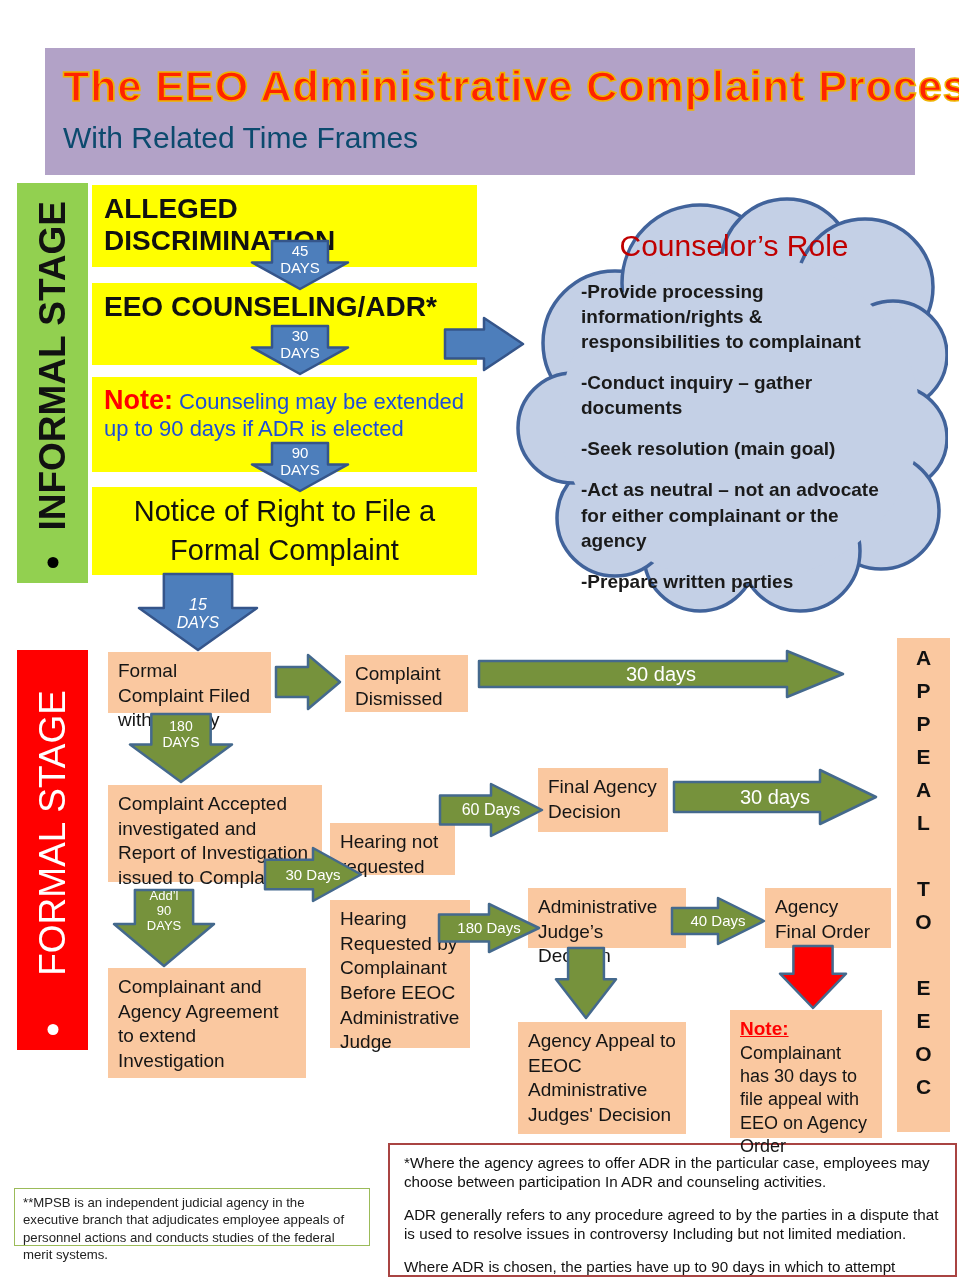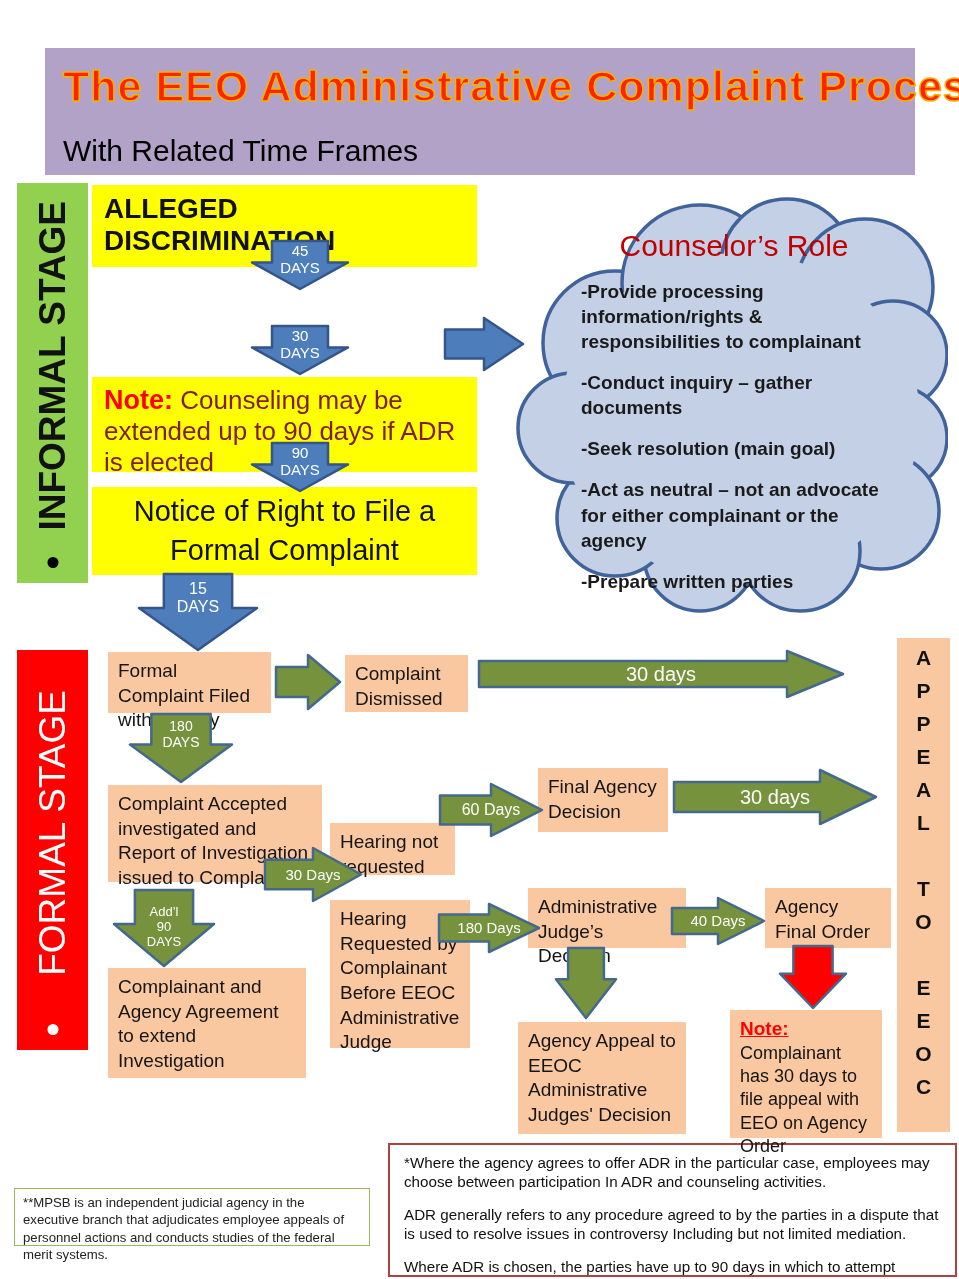--- a/index.html
+++ b/index.html
@@ -3,38 +3,38 @@
 <meta charset="utf-8">
 <style>
   html,body{margin:0;padding:0;background:#ffffff;}
   .canvas{position:relative;width:959px;height:1279px;background:#ffffff;overflow:hidden;
           font-family:"Liberation Sans", sans-serif;color:#111;}
   .abs{position:absolute;}
   
   .header{left:45px;top:48px;width:870px;height:127px;background:#B2A2C7;}
   .title{position:absolute;left:18px;top:14px;font-size:43px;font-weight:700;letter-spacing:1px;
          color:#FF2400;-webkit-text-stroke:1.5px #F0B400;white-space:nowrap;}
-  .subtitle{position:absolute;left:18px;bottom:7px;font-size:30px;color:#000000;}
+  .subtitle{position:absolute;left:18px;bottom:20px;font-size:30px;color:#0c4a6e;}
   
   .stagebar{width:71px;height:400px;}
   .stagebar.green{left:17px;top:183px;background:#92D050;}
   .stagebar.red{left:17px;top:650px;background:#FF0000;}
   .stagetext{position:absolute;left:0;top:0;width:100%;height:calc(100% - 34px);
              display:flex;align-items:center;justify-content:center;}
   .stagetext span{writing-mode:vertical-rl;transform:rotate(180deg);font-size:37px;font-weight:600;white-space:nowrap;}
   .stagebar.red .stagetext span{color:#fff;font-weight:500;}
   .bullet{position:absolute;bottom:15px;left:50%;transform:translateX(-50%);width:11px;height:11px;border-radius:50%;}
   .bullet.black{background:#000;}
   .bullet.white{background:#fff;}
   
   .ybox{left:92px;width:385px;background:#FFFF00;box-sizing:border-box;padding:8px 12px;z-index:1;}
   .ybox .big{font-size:28px;font-weight:600;}
   .ybox.center{display:flex;align-items:center;justify-content:center;text-align:center;}
   .notehead{color:#FF0000;font-weight:700;font-size:27px;}
-  .notebody{font-size:26px;color:#7f1d1d;}
+  .notebody{font-size:22px;color:#1d4ed8;}
   .notice{font-size:29px;font-weight:500;line-height:1.35;}
   
   .obox{background:#FAC8A0;box-sizing:border-box;padding:7px 10px;font-size:19px;line-height:1.3;z-index:1;color:#151515;}
   
   .arrow{z-index:3;}
   .arrow svg{position:absolute;left:0;top:0;}
   .arrow polygon{stroke-linejoin:round;}
   .arrow.blue polygon{fill:#4D7EBB;stroke:#35558A;stroke-width:2.5;}
   .arrow.green polygon{fill:#76923C;stroke:#44698D;stroke-width:2.5;}
   .arrow.redfill polygon{fill:#FF0000;stroke:#44698D;stroke-width:2.5;}
@@ -71,20 +71,23 @@
   <div class="abs stagebar green">
     <div class="stagetext">
       <span>INFORMAL STAGE</span>
     </div>
     <div class="bullet black"></div>
   </div>
 
   <div class="abs ybox" style="top:185px;height:82px;">
     <span class="big">ALLEGED DISCRIMINATION</span>
   </div>
+  <div class="abs ybox" style="top:283px;height:82px;">
+    <span class="big">EEO COUNSELING/ADR*</span>
+  </div>
   <div class="abs ybox" style="top:377px;height:95px;">
     <span class="notehead">Note:</span><span class="notebody"> Counseling may be extended  up to 90 days if ADR is elected</span>
   </div>
   <div class="abs ybox center" style="top:487px;height:88px;">
     <span class="notice">Notice of Right to File a Formal Complaint</span>
   </div>
 
   <div class="abs arrow blue" style="left:250px;top:239px;width:100px;height:52px;">
       <svg width="100" height="52" viewBox="0 0 100 52">
         <polygon points="21.999999999999996,2 78,2 78,23.4 98,23.4 50,50 2,23.4 21.999999999999996,23.4"></polygon>
@@ -114,21 +117,21 @@
   </div>
   <div class="abs arrow blue" style="left:443px;top:316px;width:82px;height:56px;">
       <svg width="82" height="56" viewBox="0 0 82 56">
         <polygon points="2,13.44 41,13.44 41,2 80,28 41,54 41,42.56 2,42.56"></polygon>
       </svg>
     </div>
   <div class="abs arrow blue" style="left:137px;top:572px;width:122px;height:80px;">
       <svg width="122" height="80" viewBox="0 0 122 80">
         <polygon points="26.839999999999996,2 95.16,2 95.16,36 120,36 61,78 2,36 26.839999999999996,36"></polygon>
       </svg>
-    <div class="lbl f16" style="padding-top:8px;">
+    <div class="lbl f16" style="padding-top:24px;font-style:italic;">
       <span>15</span>
       <span>DAYS</span>
     </div>
   </div>
 
   <div class="abs cloud">
     <svg width="433" height="430" viewBox="0 0 433 430">
       <g fill="#C4D0E6" stroke="#41639B" stroke-width="3.5">
         <circle cx="100" cy="160" r="72"></circle>
         <circle cx="185" cy="100" r="78"></circle>
@@ -239,21 +242,21 @@
         <polygon points="2,13.68 50,13.68 50,2 98,28.5 50,55 50,43.32 2,43.32"></polygon>
       </svg>
     <div class="lbl mid f15">
       <span>30 Days</span>
     </div>
   </div>
   <div class="abs arrow green" style="left:112px;top:888px;width:104px;height:80px;">
       <svg width="104" height="80" viewBox="0 0 104 80">
         <polygon points="22.879999999999995,2 81.12,2 81.12,36 102,36 52,78 2,36 22.879999999999995,36"></polygon>
       </svg>
-    <div class="lbl f13" style="padding-top:17px;">
+    <div class="lbl f13" style="padding-top:1px;">
       <span>Add’l</span>
       <span>90</span>
       <span>DAYS</span>
     </div>
   </div>
   <div class="abs arrow green" style="left:437px;top:902px;width:104px;height:52px;">
       <svg width="104" height="52" viewBox="0 0 104 52">
         <polygon points="2,12.48 52,12.48 52,2 102,26 52,50 52,39.519999999999996 2,39.519999999999996"></polygon>
       </svg>
     <div class="lbl mid f15">

